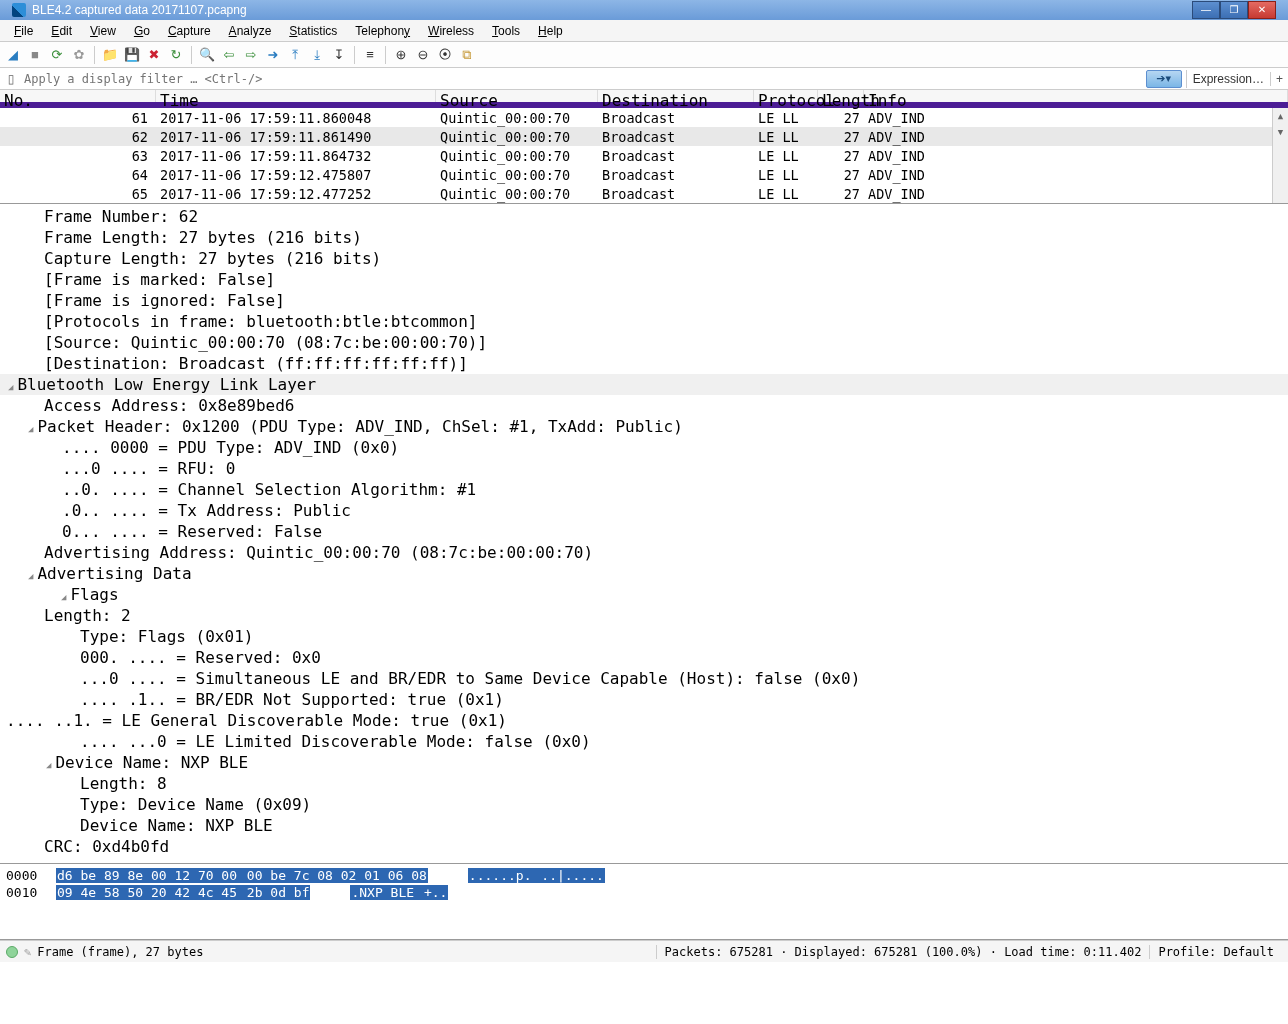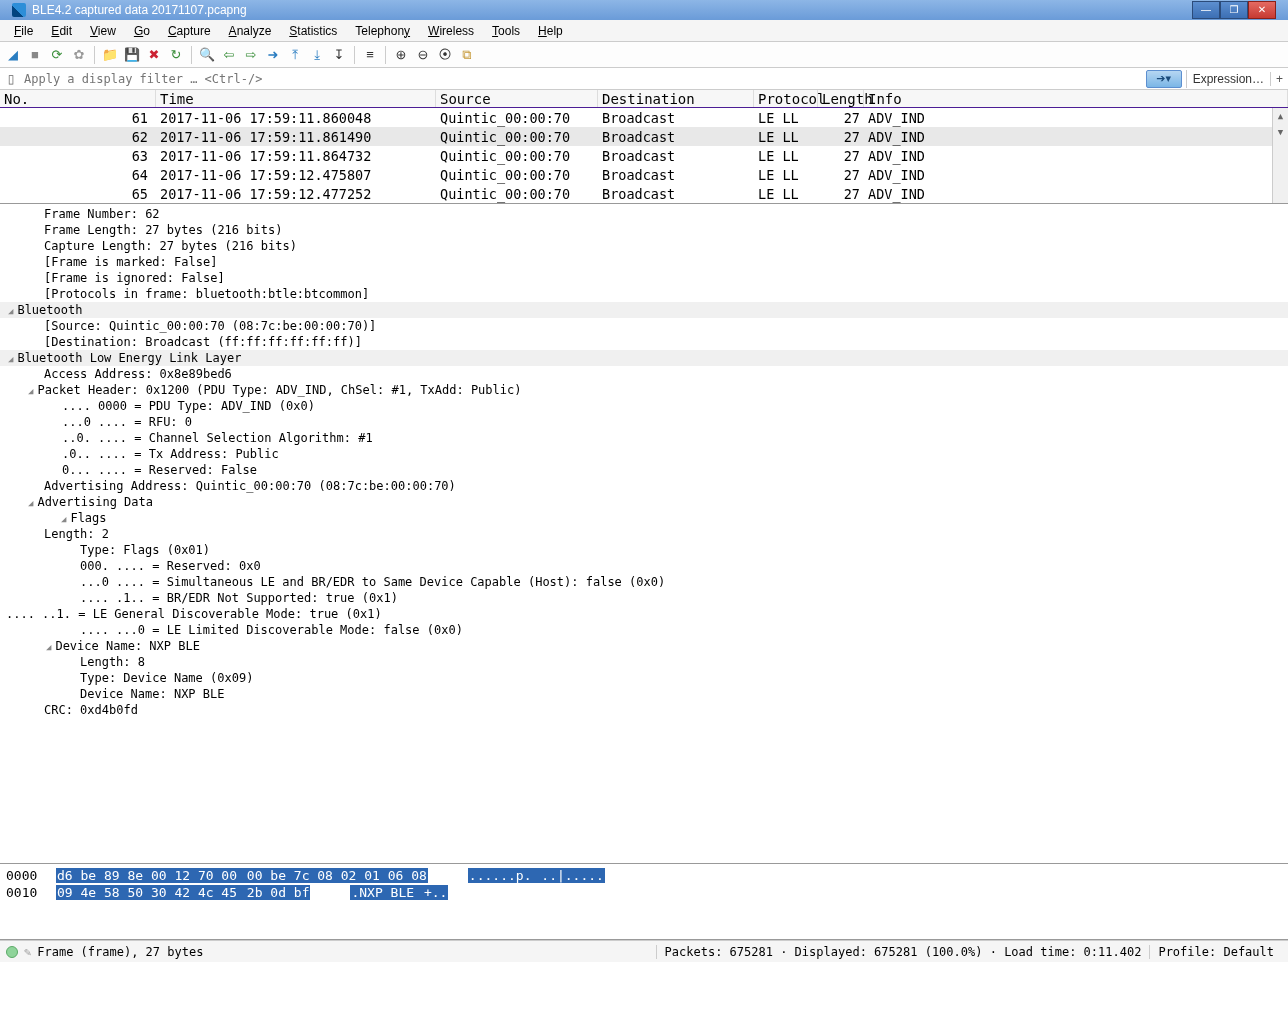--- a/index.html
+++ b/index.html
@@ -16,30 +16,30 @@
 .menubar span u { text-decoration: underline; }
 .toolbar { height: 26px; background: #fdfdfd; border-bottom: 1px solid #ccc; display: flex; align-items: center; padding: 0 4px; gap: 4px; }
 .tbtn { width: 18px; height: 18px; display: flex; align-items: center; justify-content: center; font-size: 13px; color: #333; }
 .tsep { width: 1px; height: 18px; background: #ccc; margin: 0 2px; }
 .filterbar { height: 22px; display: flex; align-items: center; border-bottom: 1px solid #ccc; background: #fff; }
 .filterbar .fb-icon { width: 18px; height: 18px; display: flex; align-items: center; justify-content: center; margin-left: 2px; color: #666; }
 .filterbar input { flex: 1; border: none; outline: none; font-family: monospace; font-size: 12px; padding: 2px 4px; color: #999; }
 .filterbar .go { width: 36px; height: 18px; background: linear-gradient(#b6d6f2,#7bb6e6); border: 1px solid #5d8fd0; border-radius: 2px; display: flex; align-items: center; justify-content: center; color: #1a4a7a; font-size: 11px; margin-right: 4px; }
 .filterbar .exp { padding: 2px 6px; color: #333; font-size: 12px; border-left: 1px solid #ccc; }
 .filterbar .plus { width: 18px; text-align: center; border-left: 1px solid #ccc; color: #555; }
-.columns { height: 18px; background: #f7f7f7; border-bottom: 1px solid #4c1d95; display: flex; font-family: monospace; font-size: 14px; }
+.columns { height: 18px; background: #f7f7f7; border-bottom: 6px solid #4c1d95; display: flex; font-family: monospace; font-size: 16px; }
 .col { padding: 1px 4px; border-right: 1px solid #ddd; }
 .c-no { width: 156px; } .c-time { width: 280px; } .c-src { width: 162px; } .c-dst { width: 156px; } .c-proto { width: 64px; } .c-len { width: 46px; } .c-info { flex:1; }
 .packetlist { height: 96px; overflow: hidden; font-family: monospace; font-size: 13.5px; border-bottom: 1px solid #999; position: relative; }
 .row { display: flex; height: 19px; align-items: center; }
 .row.sel { background: #e8e8e8; }
 .row .cell { padding: 0 4px; white-space: pre; }
 .scroll-track-v { position: absolute; right: 0; top: 0; bottom: 0; width: 16px; background: #f0f0f0; border-left: 1px solid #ccc; }
 .scroll-up, .scroll-dn { height: 16px; display:flex; align-items:center; justify-content:center; color:#666; font-size:9px; }
-.details { height: 660px; overflow: auto; font-family: monospace; font-size: 12px; border-bottom: 1px solid #999; position: relative; padding: 2px 0; }
+.details { height: 660px; overflow: auto; font-family: monospace; font-size: 16px; border-bottom: 1px solid #999; position: relative; padding: 2px 0; }
 .details .ln { padding: 1px 6px; white-space: pre; }
 .details .sec { background: #f0f0f0; }
 .tri::before { content: "▸"; color: #888; margin-right: 4px; font-size: 10px; display:inline-block; }
 .tri.open::before { content: "◢"; color: #888; font-size: 9px; }
 .hexpane { height: 76px; background: #fff; font-family: monospace; font-size: 13px; padding: 4px 6px; border-bottom: 1px solid #999; position:relative; }
 .hexline { display: flex; gap: 10px; height: 17px; }
 .hexoff { width: 40px; }
 .hexbytes span, .hexascii span { padding: 0 1px; }
 .hl { background: #2d67b2; color: #fff; }
 .statusbar { height: 22px; background: #f5f5f5; border-top: 1px solid #ccc; display: flex; align-items: center; font-size: 12px; font-family: monospace; padding: 0 6px; justify-content: space-between; }
@@ -176,21 +176,20 @@
   </div>
 </div>
 
 <div class="details">
   <div class="ln" style="padding-left:44px">Frame Number: 62</div>
   <div class="ln" style="padding-left:44px">Frame Length: 27 bytes (216 bits)</div>
   <div class="ln" style="padding-left:44px">Capture Length: 27 bytes (216 bits)</div>
   <div class="ln" style="padding-left:44px">[Frame is marked: False]</div>
   <div class="ln" style="padding-left:44px">[Frame is ignored: False]</div>
   <div class="ln" style="padding-left:44px">[Protocols in frame: bluetooth:btle:btcommon]</div>
-  <div class="ln sec" style="padding-left:8px"><span class="tri open"></span><span>Bluetooth</span></div>
   <div class="ln" style="padding-left:44px">[Source: Quintic_00:00:70 (08:7c:be:00:00:70)]</div>
   <div class="ln" style="padding-left:44px">[Destination: Broadcast (ff:ff:ff:ff:ff:ff)]</div>
   <div class="ln sec" style="padding-left:8px"><span class="tri open"></span><span>Bluetooth Low Energy Link Layer</span></div>
   <div class="ln" style="padding-left:44px">Access Address: 0x8e89bed6</div>
   <div class="ln" style="padding-left:28px"><span class="tri open"></span><span>Packet Header: 0x1200 (PDU Type: ADV_IND, ChSel: #1, TxAdd: Public)</span></div>
   <div class="ln" style="padding-left:62px">.... 0000 = PDU Type: ADV_IND (0x0)</div>
   <div class="ln" style="padding-left:62px">...0 .... = RFU: 0</div>
   <div class="ln" style="padding-left:62px">..0. .... = Channel Selection Algorithm: #1</div>
   <div class="ln" style="padding-left:62px">.0.. .... = Tx Address: Public</div>
   <div class="ln" style="padding-left:62px">0... .... = Reserved: False</div>
@@ -213,21 +212,21 @@
 
 <div class="hexpane">
   <div class="hexline">
     <span class="hexoff">0000</span>
     <span class="hexbytes"><span class="hl">d6 be 89 8e 00 12 70 00 </span><span class="hl"> 00 be 7c 08 02 01 06 08</span></span>
     <span style="width:20px"></span>
     <span class="hexascii"><span class="hl">......p. </span><span class="hl">..|.....</span></span>
   </div>
   <div class="hexline">
     <span class="hexoff">0010</span>
-    <span class="hexbytes"><span class="hl">09 4e 58 50 30 42 4c 45 </span><span class="hl"> 2b 0d bf</span></span>
+    <span class="hexbytes"><span class="hl">09 4e 58 50 20 42 4c 45 </span><span class="hl"> 2b 0d bf</span></span>
     <span style="width:20px"></span>
     <span class="hexascii"><span class="hl">.NXP BLE </span><span class="hl">+..</span></span>
   </div>
 </div>
 
 <div class="statusbar">
   <div class="sleft">
     <span class="dot"></span>
     <span class="pen">✎</span>
     <span>Frame (frame), 27 bytes</span>

